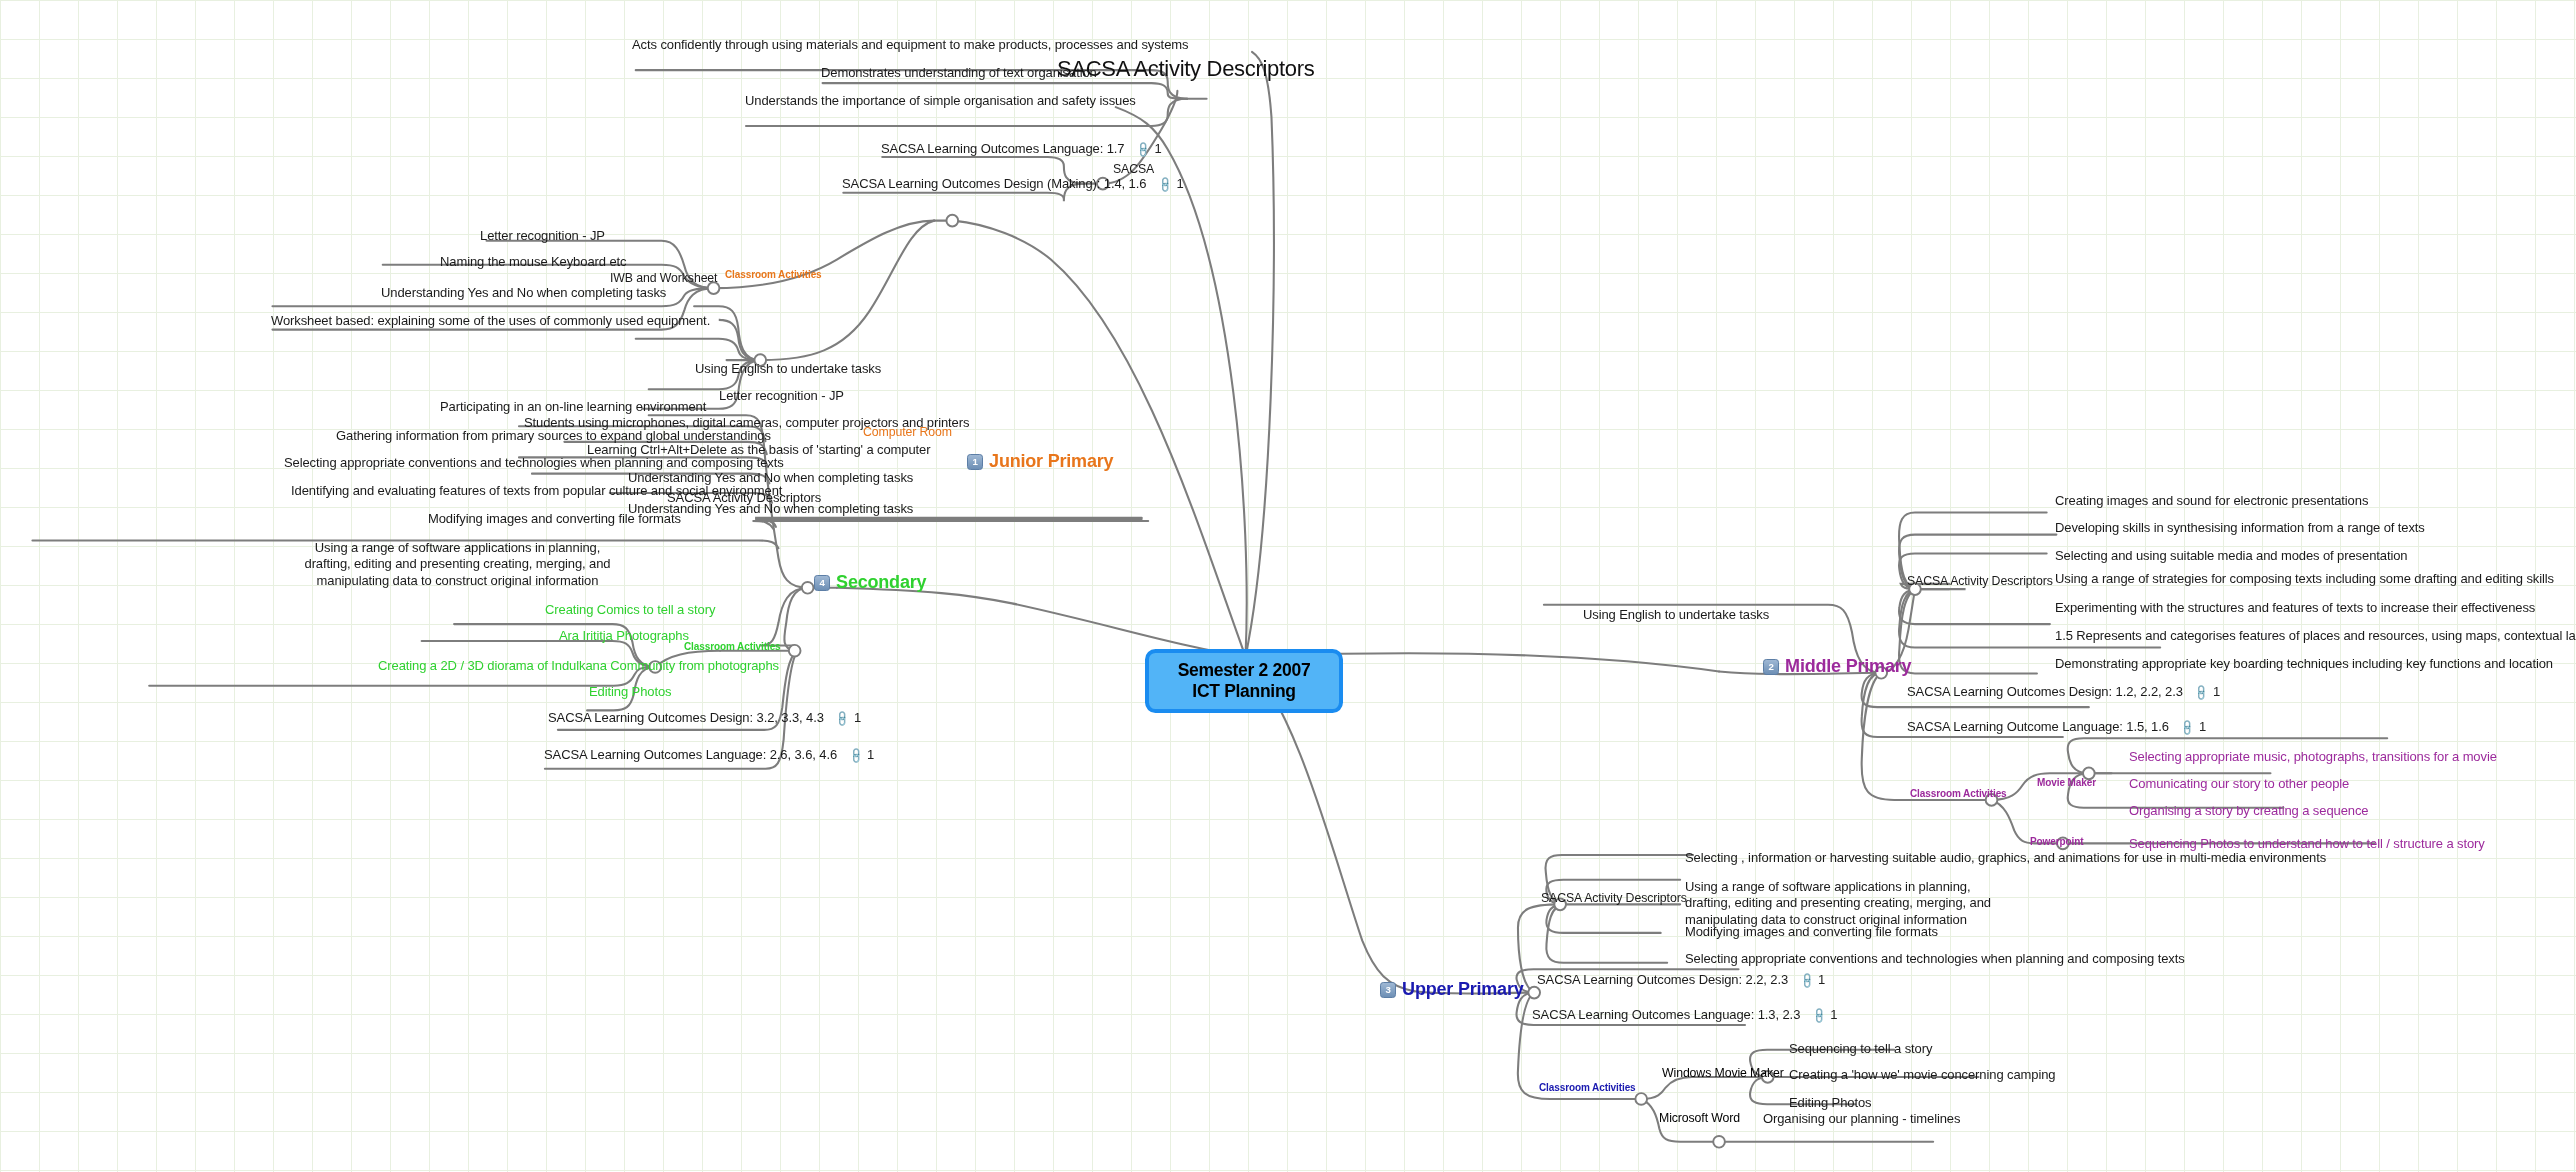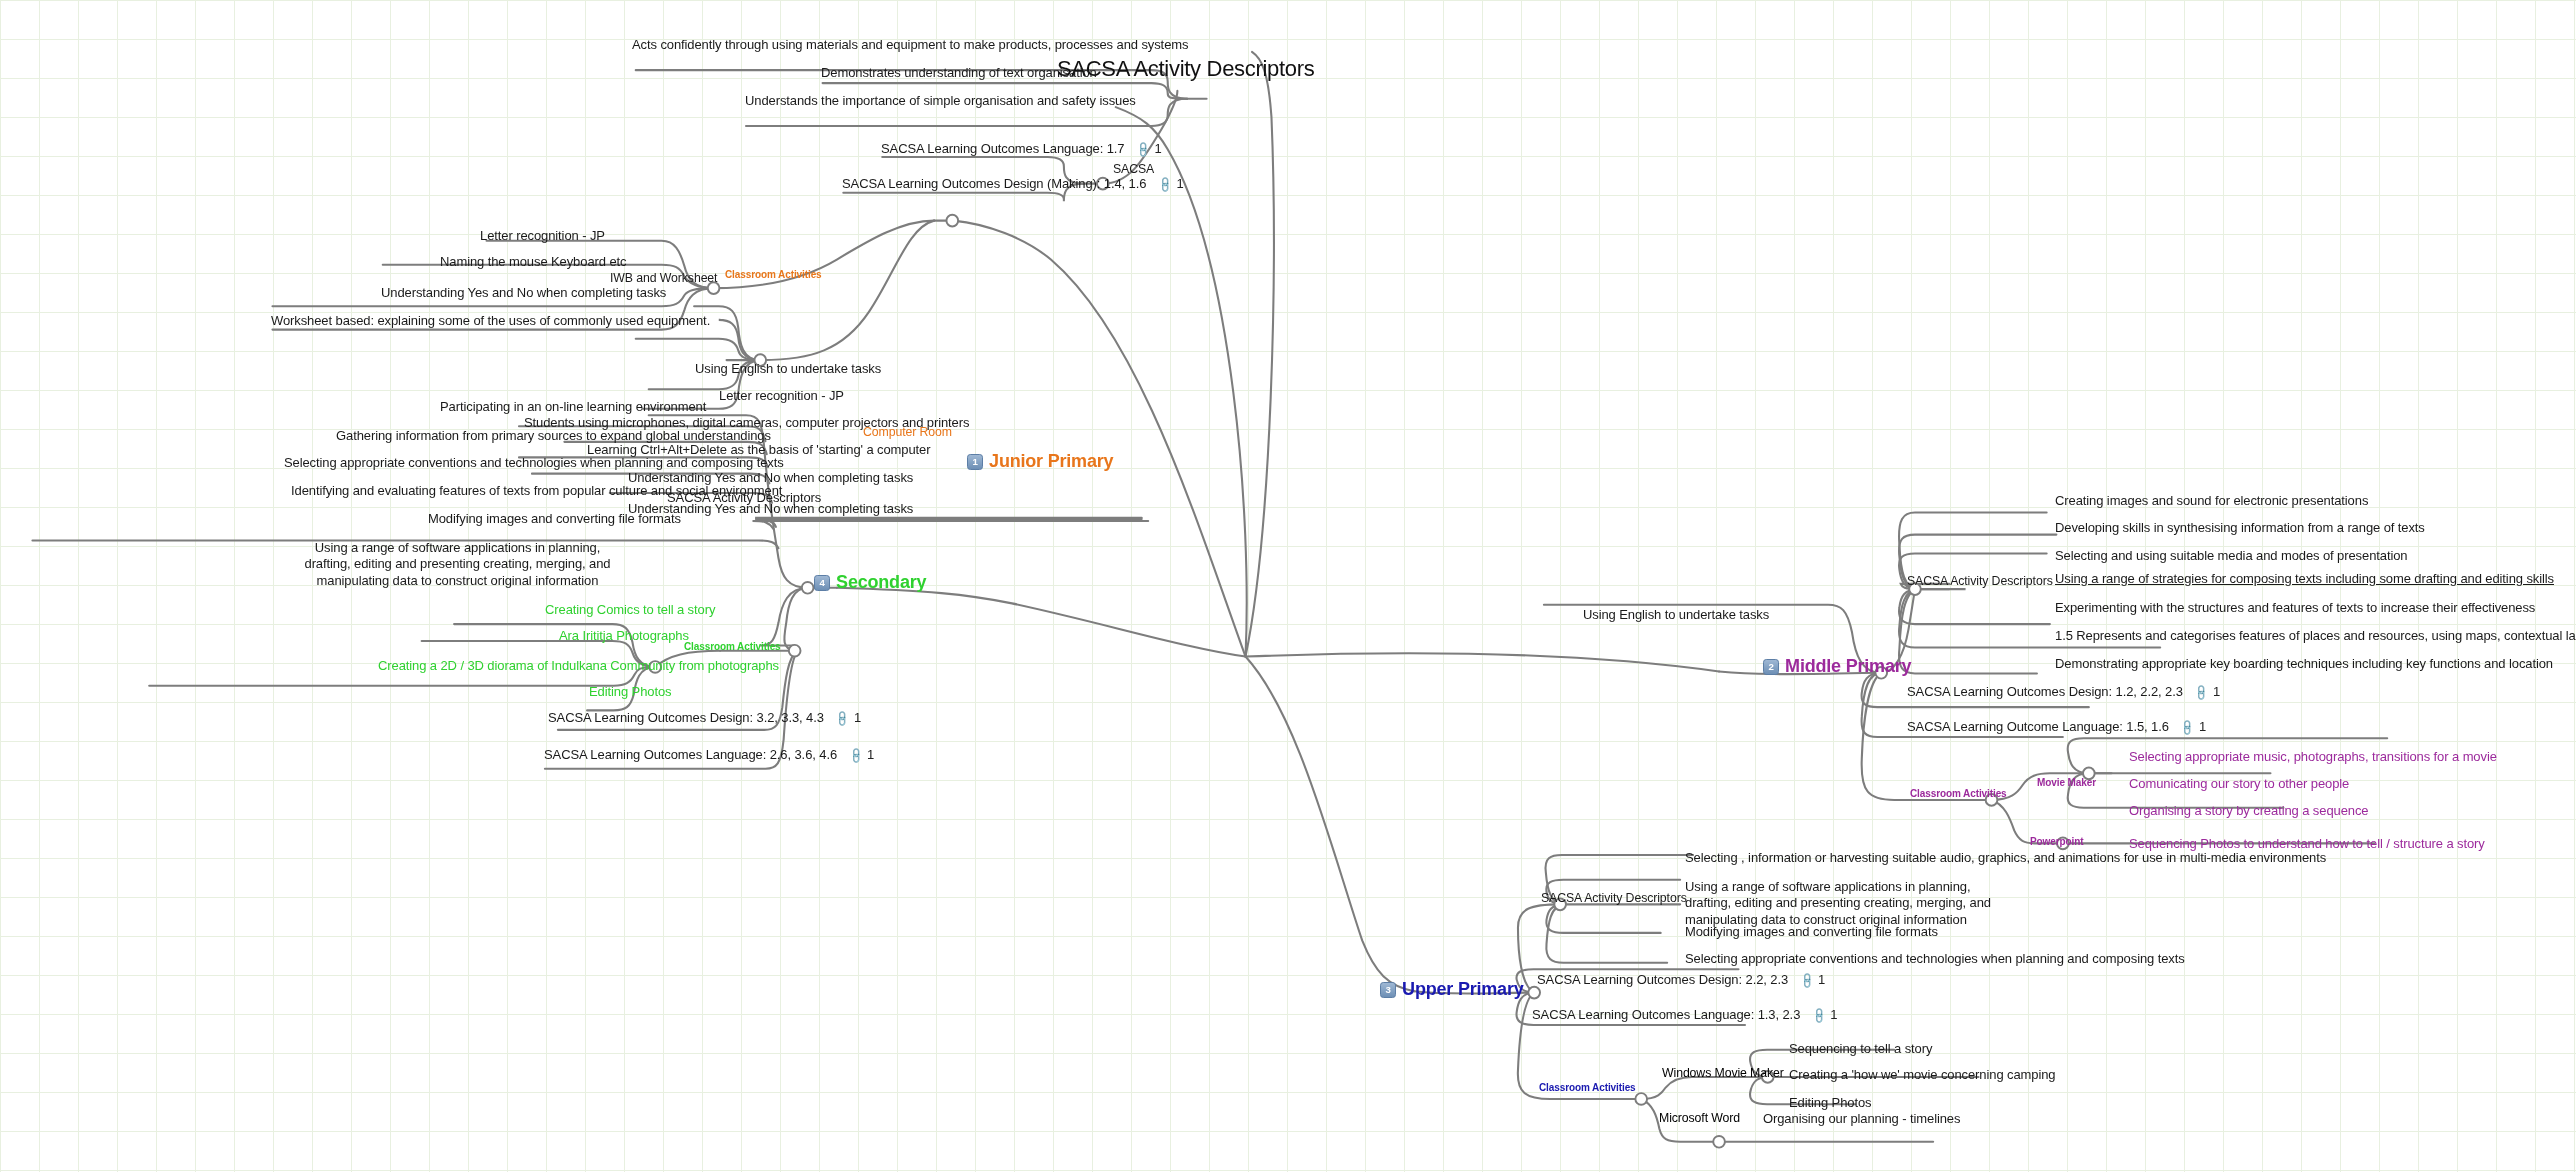--- a/index.html
+++ b/index.html
@@ -202,20 +202,21 @@
     <circle cx="3220" cy="1192" r="9"></circle>
     <circle cx="3180" cy="1300" r="9"></circle>
     <circle cx="2365" cy="1530" r="9"></circle>
     <circle cx="2405" cy="1394" r="9"></circle>
     <circle cx="2530" cy="1694" r="9"></circle>
     <circle cx="2725" cy="1660" r="9"></circle>
     <circle cx="2650" cy="1760" r="9"></circle>
   </g>
 </svg>
 
+<div class="center-node" style="left:1145px;top:649px;width:198px;">Semester 2 2007 ICT Planning</div>
 
 <div class="lbl title-big" style="left:1057px;top:55px;">SACSA Activity Descriptors</div>
 
 <div class="lbl plain-mid" style="left:1113px;top:162px;">SACSA</div>
 
 <div class="lbl" style="left:632px;top:37px;">Acts confidently through using materials and equipment to make products, processes and systems</div>
 <div class="lbl" style="left:821px;top:65px;">Demonstrates understanding of text organisation</div>
 <div class="lbl" style="left:745px;top:93px;">Understands the importance of simple organisation and safety issues</div>
 
 <div class="lbl" style="left:881px;top:141px;">
@@ -289,21 +290,21 @@
   <span class="badge">2</span><span>Middle Primary</span>
 </div>
 
 <div class="lbl" style="left:1583px;top:607px;">Using English to undertake tasks</div>
 
 <div class="lbl plain-mid" style="left:1907px;top:574px;">SACSA Activity Descriptors</div>
 
 <div class="lbl" style="left:2055px;top:493px;">Creating images and sound for electronic presentations</div>
 <div class="lbl" style="left:2055px;top:520px;">Developing skills in synthesising information from a range of texts</div>
 <div class="lbl" style="left:2055px;top:548px;">Selecting and using suitable media and modes of presentation</div>
-<div class="lbl" style="left:2055px;top:571px;text-decoration:underline;">Using a range of strategies for composing texts including some drafting and editing skills</div>
+<div class="lbl" style="left:2055px;top:571px;">Using a range of strategies for composing texts including some drafting and editing skills</div>
 <div class="lbl" style="left:2055px;top:600px;">Experimenting with the structures and features of texts to increase their effectiveness</div>
 <div class="lbl" style="left:2055px;top:628px;">1.5 Represents and categorises features of places and resources, using maps, contextual language and models. [C] [KC2] [KC5]</div>
 <div class="lbl" style="left:2055px;top:656px;">Demonstrating appropriate key boarding techniques including key functions and location</div>
 
 <div class="lbl" style="left:1907px;top:684px;">
   <span>SACSA Learning Outcomes Design: 1.2, 2.2, 2.3</span>
   <span class="linkwrap">
     <span class="link-ico">🔗</span><span>1</span>
   </span>
 </div>

